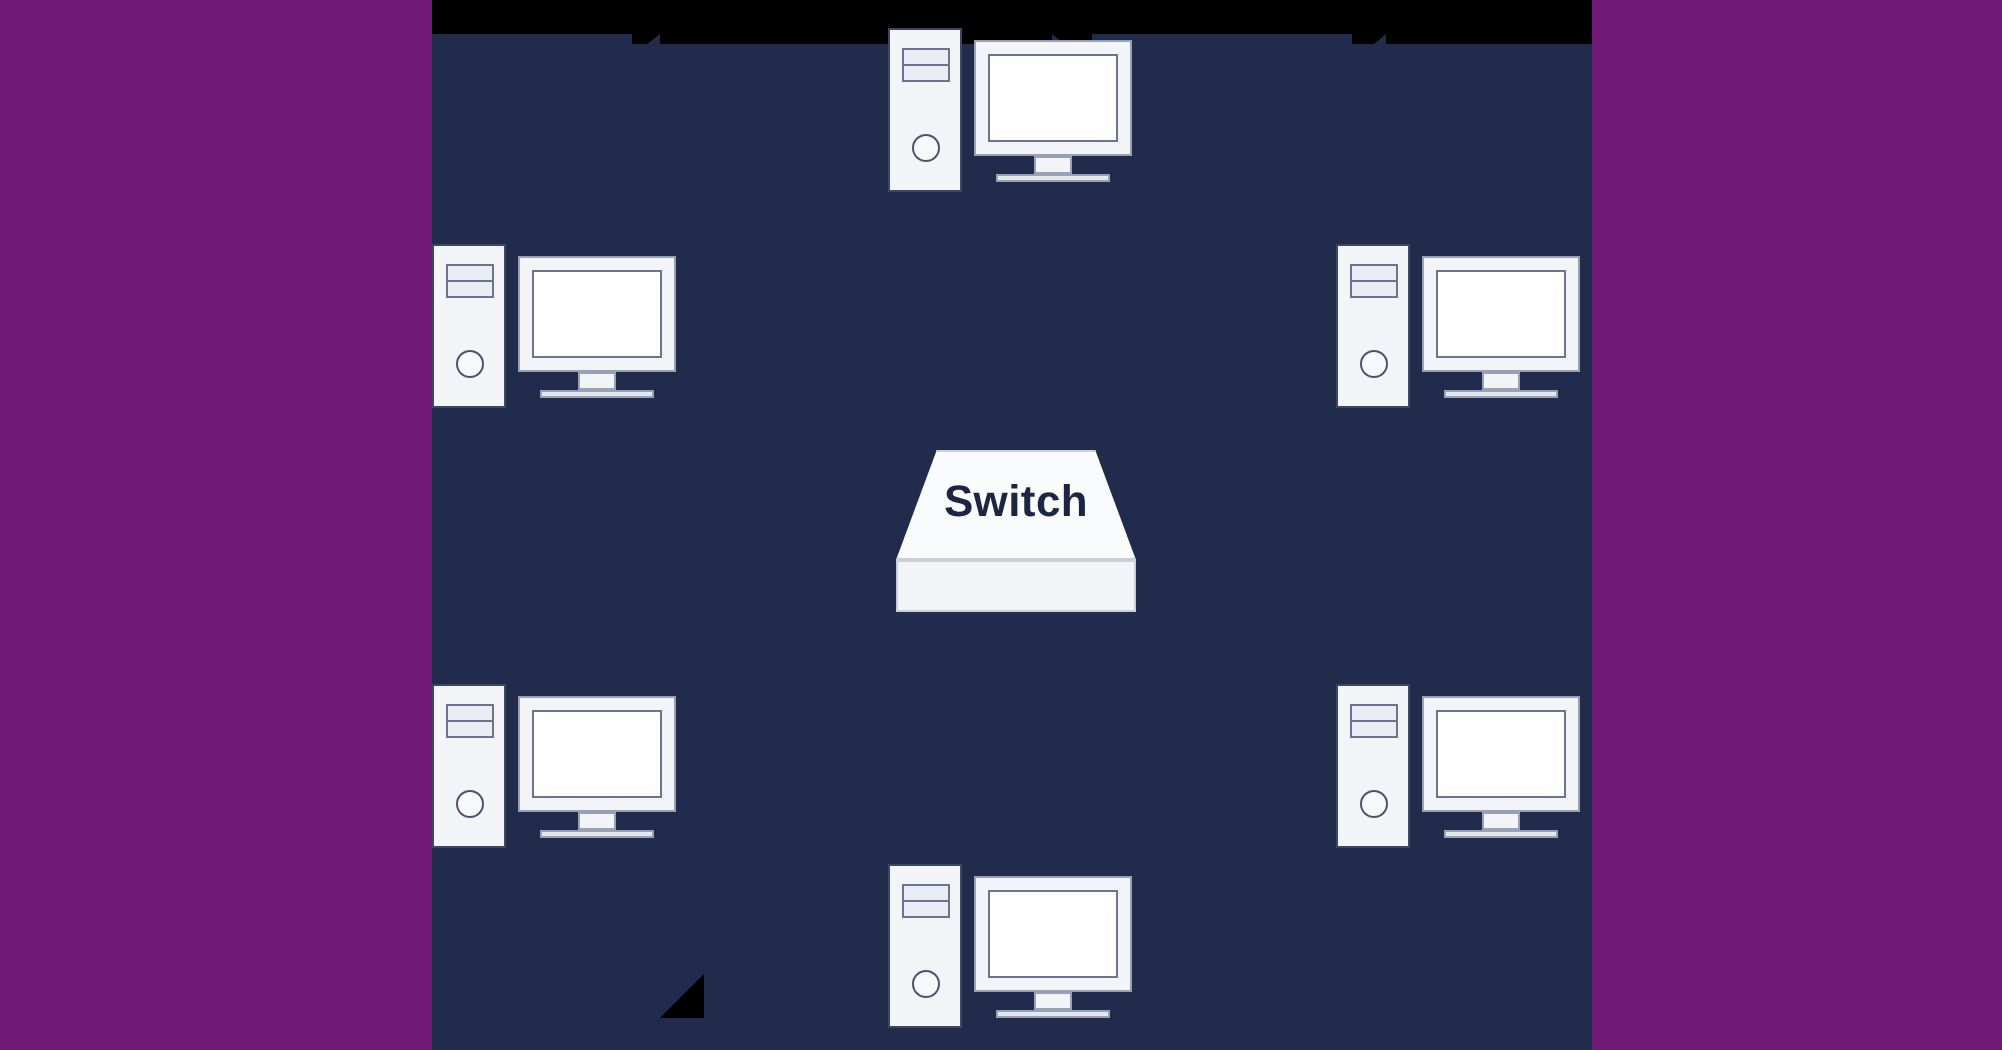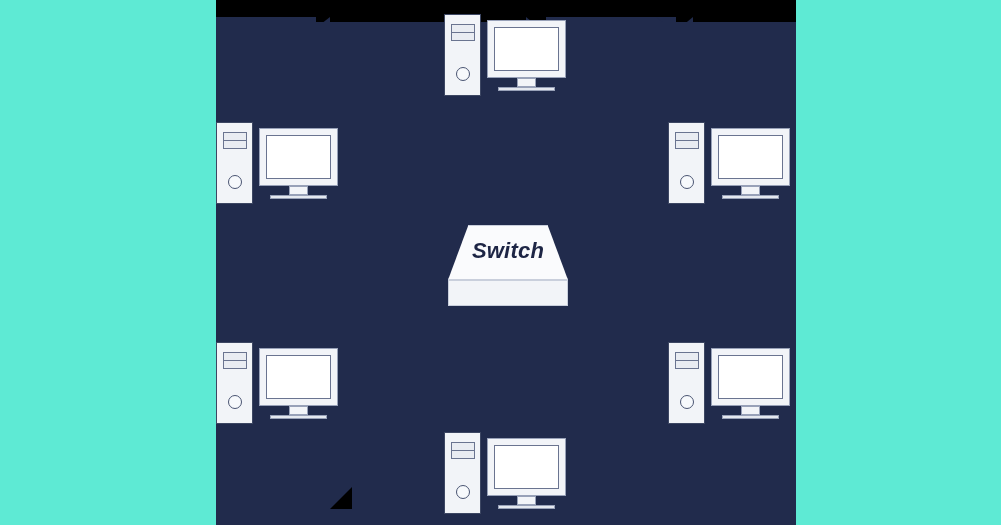--- a/index.html
+++ b/index.html
@@ -1,19 +1,19 @@
 <!DOCTYPE html>
 <html><head>
 <meta charset="utf-8">
 <style>
   html,body{margin:0;padding:0;background:#ffffff;}
   body{width:1001px;height:525px;overflow:hidden;
        font-family:"Liberation Sans","DejaVu Sans",sans-serif;}
 
-  #stage{position:relative;width:1001px;height:525px;background:#5eead4;font-style:italic;}
+  #stage{position:relative;width:1001px;height:525px;background:#701a75;}
 
   
   #panel{position:absolute;left:216px;top:0;width:580px;height:525px;
          background:#212b4c;overflow:hidden;}
 
   
   .notch{position:absolute;background:#000000;}
   #notch-band{left:216px;top:0;width:580px;height:22px;background:#000000;}
   .navy-wedge{position:absolute;background:#212b4c;}
 

